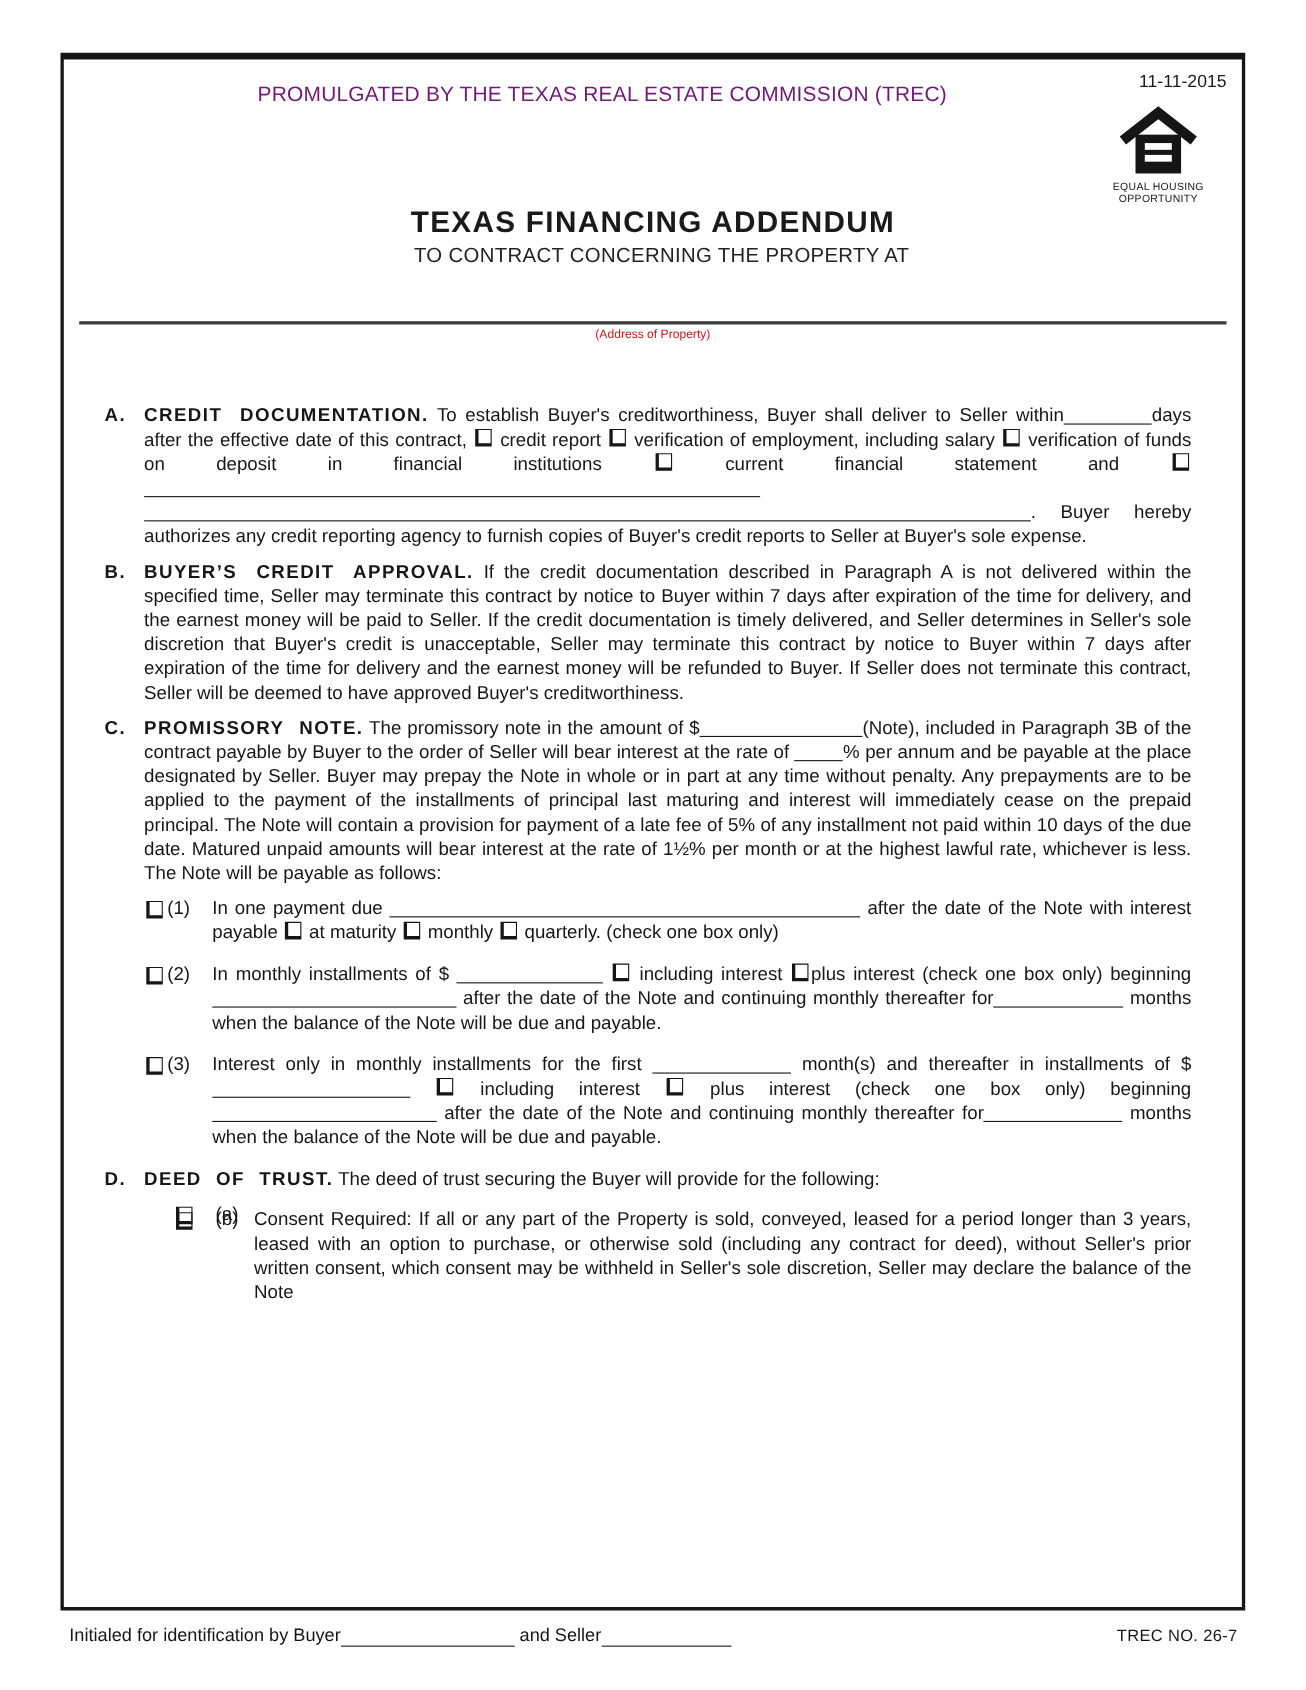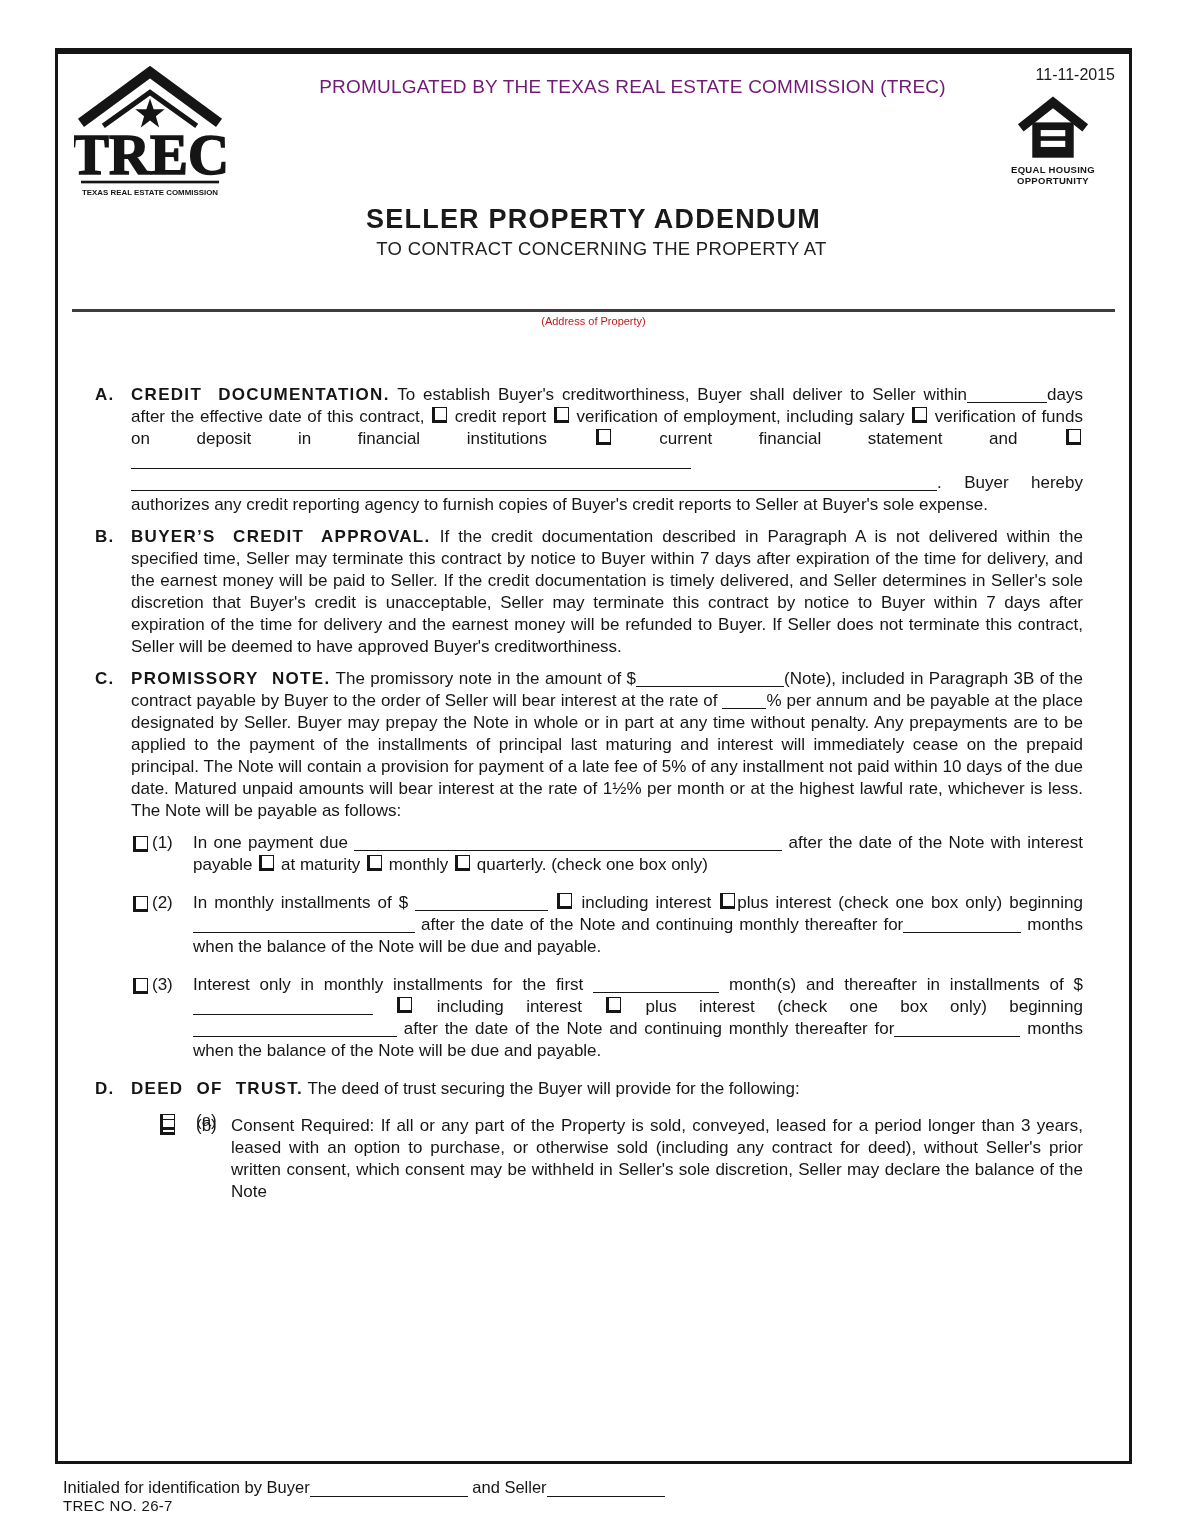--- a/index.html
+++ b/index.html
@@ -14,21 +14,21 @@
     box-sizing:border-box;overflow:hidden;
   }
   
   .header-row{display:flex;padding:12px 10px 0 16px;}
   .logo-col{width:170px;}
   .center-col{flex:1;text-align:center;padding-top:10px;padding-left:34px;
     font-size:19px;letter-spacing:.2px;color:#701a75;}
   .right-col{width:132px;text-align:center;}
   .rev-date{font-size:16px;text-align:right;padding-right:4px;color:#1b1b1b;}
   .eho{margin-top:10px;}
-  .eho-caption{font-size:9.5px;font-weight:bold;line-height:11px;letter-spacing:.3px;color:#151515;text-align:center;}
+  .eho-caption{font-size:9.5px;font-weight:normal;line-height:11px;letter-spacing:.3px;color:#151515;text-align:center;}
   
   .title-block{text-align:center;margin-top:0;}
   .doc-title{font-size:27px;font-weight:bold;letter-spacing:1.2px;margin:0;color:#1a1a1a;}
   .doc-subtitle{font-size:18.5px;letter-spacing:.3px;margin-top:3px;color:#222;margin-left:16px;}
   
   .addr-rule{height:3px;background:#3d3d3d;margin:49px 14px 3px 14px;}
   .addr-caption{text-align:center;font-size:11px;color:#b91c1c;}
   
   .content{margin:57px 46px 0 37px;font-size:17px;line-height:22px;}
   .para{position:relative;padding-left:36px;text-align:justify;margin-bottom:10px;}
@@ -39,57 +39,47 @@
   .hdg{font-weight:bold;letter-spacing:1.3px;word-spacing:7px;}
   .mnum{position:absolute;left:57px;top:0;}
   .subitem .mnum{left:101px;}
   .mcb{position:absolute;left:36px;top:4px;}
   .subitem .mcb{left:63px;}
   .cb{display:inline-block;width:11px;height:12px;border:1.6px solid #161616;
     border-left-width:3.6px;border-bottom-width:3.6px;vertical-align:-1px;margin:0 2px;}
   .blank{display:inline-block;height:15px;border-bottom:1.6px solid #161616;vertical-align:-3px;}
   
   .footer{position:absolute;left:63px;right:62px;top:1478px;display:flex;
-    justify-content:space-between;align-items:baseline;font-size:16.5px;color:#161616;flex-direction:column;}
+    justify-content:space-between;align-items:baseline;font-size:16.5px;color:#161616;}
   .trec-no{font-size:15px;letter-spacing:.3px;}
 </style>
 </head>
 <body>
 
 <div class="sheet">
 
   <div class="header-row">
-    <div class="logo-col">
-      <svg width="152" height="134" viewBox="0 0 148 132">
-        <path d="M6 56 L74 6 L142 56" stroke="#151515" stroke-width="10" fill="none"></path>
-        <path d="M28 59 L74 26 L120 59" stroke="#151515" stroke-width="5" fill="none"></path>
-        <polygon fill="#151515" points="74,32 77.6,42.6 88.5,42.6 79.8,49.4 83,60.5 74,53.8 65,60.5 68.2,49.4 59.5,42.6 70.4,42.6"></polygon>
-        <text x="74" y="106" text-anchor="middle" font-family="Liberation Serif, serif" font-size="56" font-weight="bold" fill="#151515" stroke="#151515" stroke-width="1.6">TREC</text>
-        <rect x="6" y="113" width="136" height="2.6" fill="#151515"></rect>
-        <text x="74" y="127" text-anchor="middle" font-family="Liberation Sans, sans-serif" font-size="8" font-weight="bold" fill="#151515" textLength="134" lengthAdjust="spacingAndGlyphs">TEXAS REAL ESTATE COMMISSION</text>
-      </svg>
-    </div>
     <div class="center-col">PROMULGATED BY THE TEXAS REAL ESTATE COMMISSION (TREC)</div>
     <div class="right-col">
       <div class="rev-date">11-11-2015</div>
       <div class="eho">
         <svg width="78" height="66" viewBox="0 0 100 86">
           <path d="M8 44 L50 11 L92 44" stroke="#151515" stroke-width="12" fill="none"></path>
           <rect x="23" y="37" width="54" height="46" fill="#151515"></rect>
           <rect x="34" y="47" width="32" height="8" fill="#ffffff"></rect>
           <rect x="34" y="61" width="32" height="8" fill="#ffffff"></rect>
         </svg>
         <div class="eho-caption">EQUAL HOUSING</div>
         <div class="eho-caption">OPPORTUNITY</div>
       </div>
     </div>
   </div>
 
   <div class="title-block">
-    <div class="doc-title">SELLER PROPERTY ADDENDUM</div>
+    <div class="doc-title">TEXAS FINANCING ADDENDUM</div>
     <div class="doc-subtitle">TO CONTRACT CONCERNING THE PROPERTY  AT</div>
   </div>
 
   <div class="addr-rule"></div>
   <div class="addr-caption">(Address of Property)</div>
 
   <div class="content">
       <div class="para"><span class="plabel hdg">A.</span><span class="hdg">CREDIT DOCUMENTATION.</span><span>  To establish Buyer's creditworthiness, Buyer shall deliver to Seller within</span><span class="blank" style="width: 80px;">&nbsp;</span><span>days after the effective date of this contract, </span><span class="cb"></span><span> credit report </span><span class="cb"></span><span> verification of employment, including salary </span><span class="cb"></span><span> verification of funds on deposit in financial institutions </span><span class="cb"></span><span> current financial statement  and </span><span class="cb"></span><span> </span><span class="blank" style="width: 560px;">&nbsp;</span><span class="blank" style="width: 806px;">&nbsp;</span><span>. Buyer hereby authorizes any credit reporting agency to furnish copies of Buyer's credit  reports to Seller at Buyer's sole expense.</span></div>
       <div class="para"><span class="plabel hdg">B.</span><span class="hdg">BUYER’S CREDIT APPROVAL.</span><span>  If the credit documentation described in Paragraph A is not delivered within the specified time, Seller may terminate this contract by notice to Buyer within 7 days after expiration of the time for delivery, and the earnest money will be paid to Seller. If the credit documentation is timely delivered, and Seller determines in Seller's sole discretion that Buyer's credit is unacceptable, Seller may terminate this contract by notice to Buyer within 7 days after expiration of the time for delivery and the earnest money will be refunded to Buyer. If Seller does not terminate this contract, Seller will be deemed to have approved Buyer's creditworthiness.</span></div>
       <div class="para"><span class="plabel hdg">C.</span><span class="hdg">PROMISSORY NOTE.</span><span> The promissory note in the amount of $</span><span class="blank" style="width: 148px;">&nbsp;</span><span>(Note), included in Paragraph 3B of the contract payable by Buyer to the order of Seller will bear interest at the rate of </span><span class="blank" style="width: 44px;">&nbsp;</span><span>% per annum and be payable at the place designated by Seller.  Buyer may prepay the Note in whole or in part at any time without penalty. Any prepayments are to be applied to the payment of the installments of principal last maturing and interest will immediately cease on the prepaid principal.  The Note will contain a provision for payment of a late fee of 5% of any installment not paid within 10 days of the due date. Matured unpaid amounts will bear interest at the rate of 1½% per month or at the highest lawful rate, whichever is less.  The Note will be payable as follows:</span></div>

